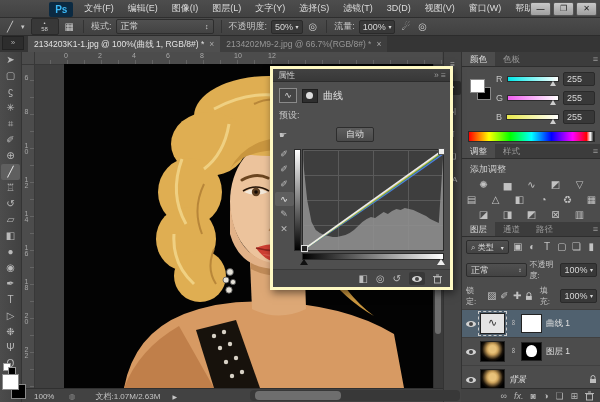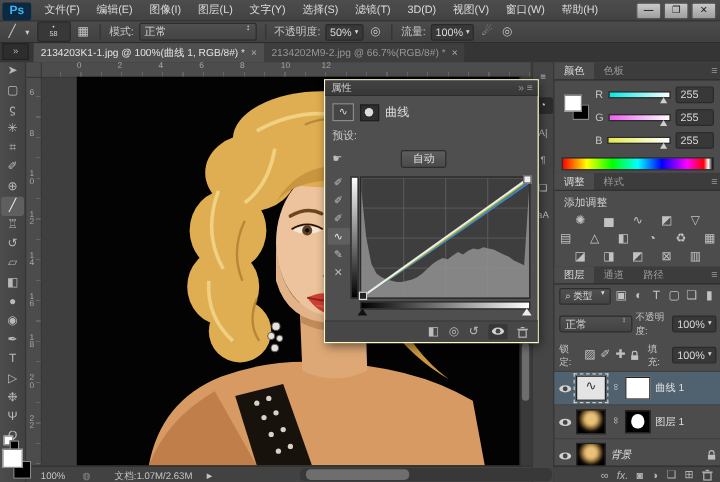--- a/index.html
+++ b/index.html
@@ -1,29 +1,29 @@
 <!DOCTYPE html>
 <html><head>
 <meta charset="utf-8">
 <style>
   html,body{margin:0;padding:0;background:#222;}
   #app{position:relative;width:600px;height:402px;background:#474747;overflow:hidden;
        font-family:"Liberation Sans","DejaVu Sans",sans-serif;font-size:9px;color:#cfcfcf;}
   .abs{position:absolute;}
   
-  .menubar{left:0;top:0;width:600px;height:17px;background:linear-gradient(#4d4d4d,#424242);border-bottom:1px solid #2e2e2e;display:flex;align-items:center;}
+  .menubar{left:0;top:0;width:600px;height:17px;background:linear-gradient(#4d4d4d,#424242);border-bottom:1px solid #2e2e2e;display:flex;align-items:center;justify-content:center;}
   .pslogo{width:24px;height:15px;margin:1px 4px 0 2px;background:#0b2a42;color:#3cb8f5;font-weight:bold;font-size:10px;text-align:center;line-height:15px;border-radius:2px;}
   .menu-item{padding:0 7px;color:#dcdcdc;line-height:17px;cursor:default;}
   .winbtns{position:absolute;right:3px;top:2px;display:flex;gap:2px;}
   .winbtn{width:19px;height:12px;background:linear-gradient(#c9c9c9,#9f9f9f);border:1px solid #555;border-radius:2px;color:#222;font-size:8px;line-height:11px;text-align:center;font-weight:bold;}
   
   .optbar{left:0;top:18px;width:600px;height:17px;background:linear-gradient(#4b4b4b,#414141);border-bottom:1px solid #2c2c2c;display:flex;align-items:center;gap:4px;}
   .opt-icon{color:#c8c8c8;font-size:10px;padding:0 2px;}
   .brush-preset{width:26px;height:14px;background:#383838;border:1px solid #2a2a2a;border-radius:2px;color:#ccc;font-size:6px;text-align:center;line-height:6px;padding-top:1px;}
-  .dd{background:linear-gradient(#505050,#434343);border:1px solid #2d2d2d;border-radius:2px;color:#d8d8d8;display:flex;align-items:flex-start;justify-content:space-between;padding:0 4px;height:13px;}
+  .dd{background:linear-gradient(#505050,#434343);border:1px solid #2d2d2d;border-radius:2px;color:#d8d8d8;display:flex;align-items:center;justify-content:space-between;padding:0 4px;height:13px;}
   .vbox{background:#383838;border:1px solid #2a2a2a;border-radius:2px;color:#d8d8d8;height:12px;line-height:12px;padding:0 3px;display:inline-flex;align-items:center;}
   .lbl{color:#c4c4c4;}
   .sep{width:1px;height:13px;background:#333;margin:0 3px;}
   
   .tabbar{left:0;top:36px;width:600px;height:16px;background:#353535;display:flex;align-items:flex-end;}
   .tab-collapse{width:20px;height:12px;background:#2d2d2d;border:1px solid #222;margin:0 4px 2px 2px;color:#aaa;text-align:center;line-height:11px;font-size:8px;}
   .tab{height:16px;line-height:16px;padding:0 6px;font-size:8.5px;white-space:nowrap;}
   .tab.active{background:#4f4f4f;color:#e2e2e2;}
   .tab.inactive{background:#3e3e3e;color:#969696;}
   .tab .x{margin-left:5px;color:#aaa;}
@@ -41,21 +41,21 @@
      background-image:repeating-linear-gradient(to right,transparent 0 16px,#646464 16px 17px);background-position:0 bottom;background-size:100% 4px;background-repeat:repeat-x;}
   .ruler-left{left:22px;top:64px;width:12px;height:324px;background:#4c4c4c;border-right:1px solid #383838;
      background-image:repeating-linear-gradient(to bottom,transparent 0 16px,#646464 16px 17px);background-position:right 0;background-size:4px 100%;background-repeat:repeat-y;}
   .ruler-corner{left:22px;top:52px;width:12px;height:12px;background:#4c4c4c;border-right:1px solid #383838;border-bottom:1px solid #383838;z-index:2;}
   .rnum-t{position:absolute;top:0;font-size:7px;color:#a8a8a8;}
   .rnum-l{position:absolute;left:1px;font-size:7px;color:#a8a8a8;writing-mode:vertical-rl;text-orientation:upright;letter-spacing:-1px;}
   .canvas-img{left:64px;top:64px;width:370px;height:324px;background:#000;}
   .vscroll{left:433px;top:64px;width:9px;height:324px;background:#3a3a3a;border-left:1px solid #2f2f2f;}
   .vthumb{position:absolute;left:1px;top:222px;width:6px;height:48px;background:#6d6d6d;border-radius:3px;}
   
-  .props{left:270px;top:66px;width:177px;height:218px;background:#4f4f4f;border:1px solid #fef9c3;box-shadow:2px 3px 8px rgba(0,0,0,.5);z-index:10;}
+  .props{left:270px;top:66px;width:177px;height:218px;background:#4f4f4f;border:3px solid #fef9c3;box-shadow:2px 3px 8px rgba(0,0,0,.5);z-index:10;}
   .props-hdr{position:absolute;left:0;top:0;width:100%;height:13px;background:linear-gradient(#424242,#383838);border-bottom:1px solid #2c2c2c;color:#cdcdcd;line-height:13px;padding-left:5px;box-sizing:border-box;font-size:8.5px;}
   .props-hdr .r{position:absolute;right:4px;top:0;color:#9b9b9b;}
   .adj-title-row{position:absolute;left:6px;top:19px;display:flex;align-items:center;gap:5px;}
   .ic-box{width:16px;height:13px;border:1px solid #8a8a8a;color:#ddd;font-size:9px;text-align:center;line-height:12px;background:#454545;}
   .ic-mask{width:14px;height:12px;background:#2e2e2e;border:1px solid #1e1e1e;position:relative;}
   .ic-mask:after{content:'';position:absolute;left:3px;top:2px;width:7px;height:7px;border-radius:50%;background:#ddd;}
   .preset-row{position:absolute;left:6px;top:40px;display:flex;align-items:center;gap:4px;}
   .chan-row{position:absolute;left:6px;top:58px;display:flex;align-items:center;gap:4px;}
   .auto-btn{background:linear-gradient(#5d5d5d,#4a4a4a);border:1px solid #2d2d2d;border-radius:2px;height:13px;line-height:13px;padding:0 9px;color:#e0e0e0;margin-left:45px;}
   .cstrip{position:absolute;left:3px;top:78px;width:16px;display:flex;flex-direction:column;gap:1px;align-items:center;}

